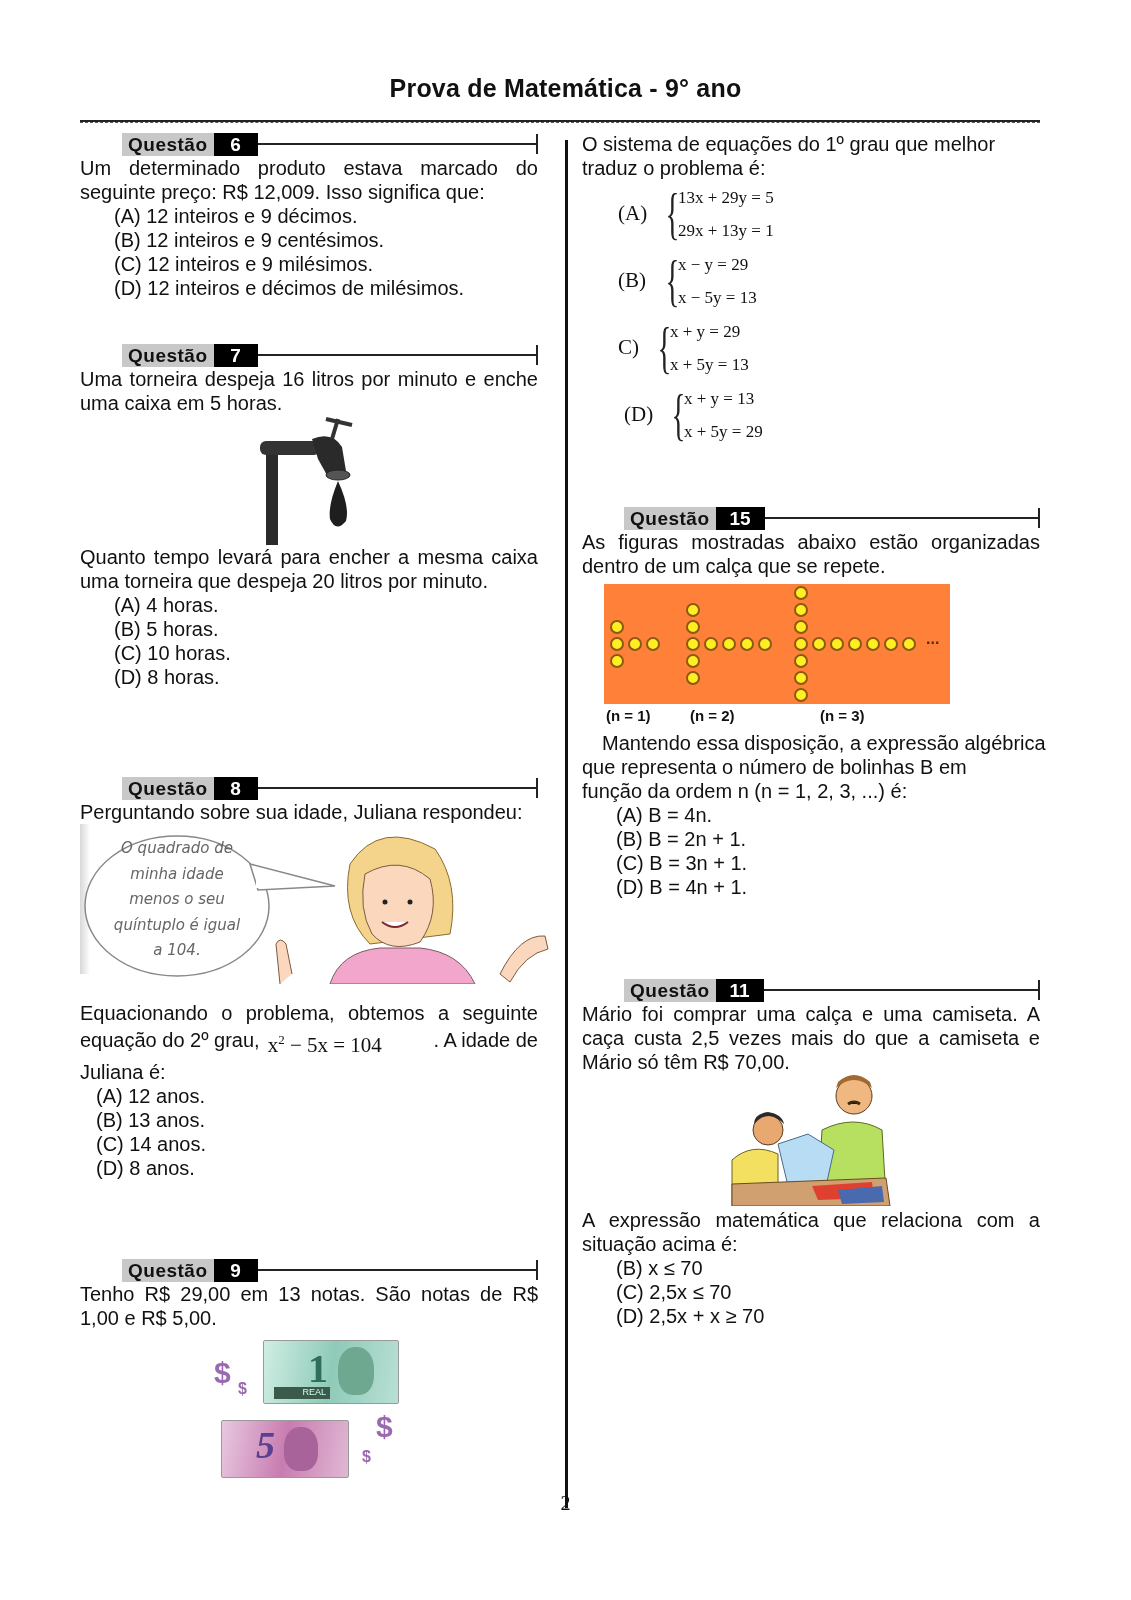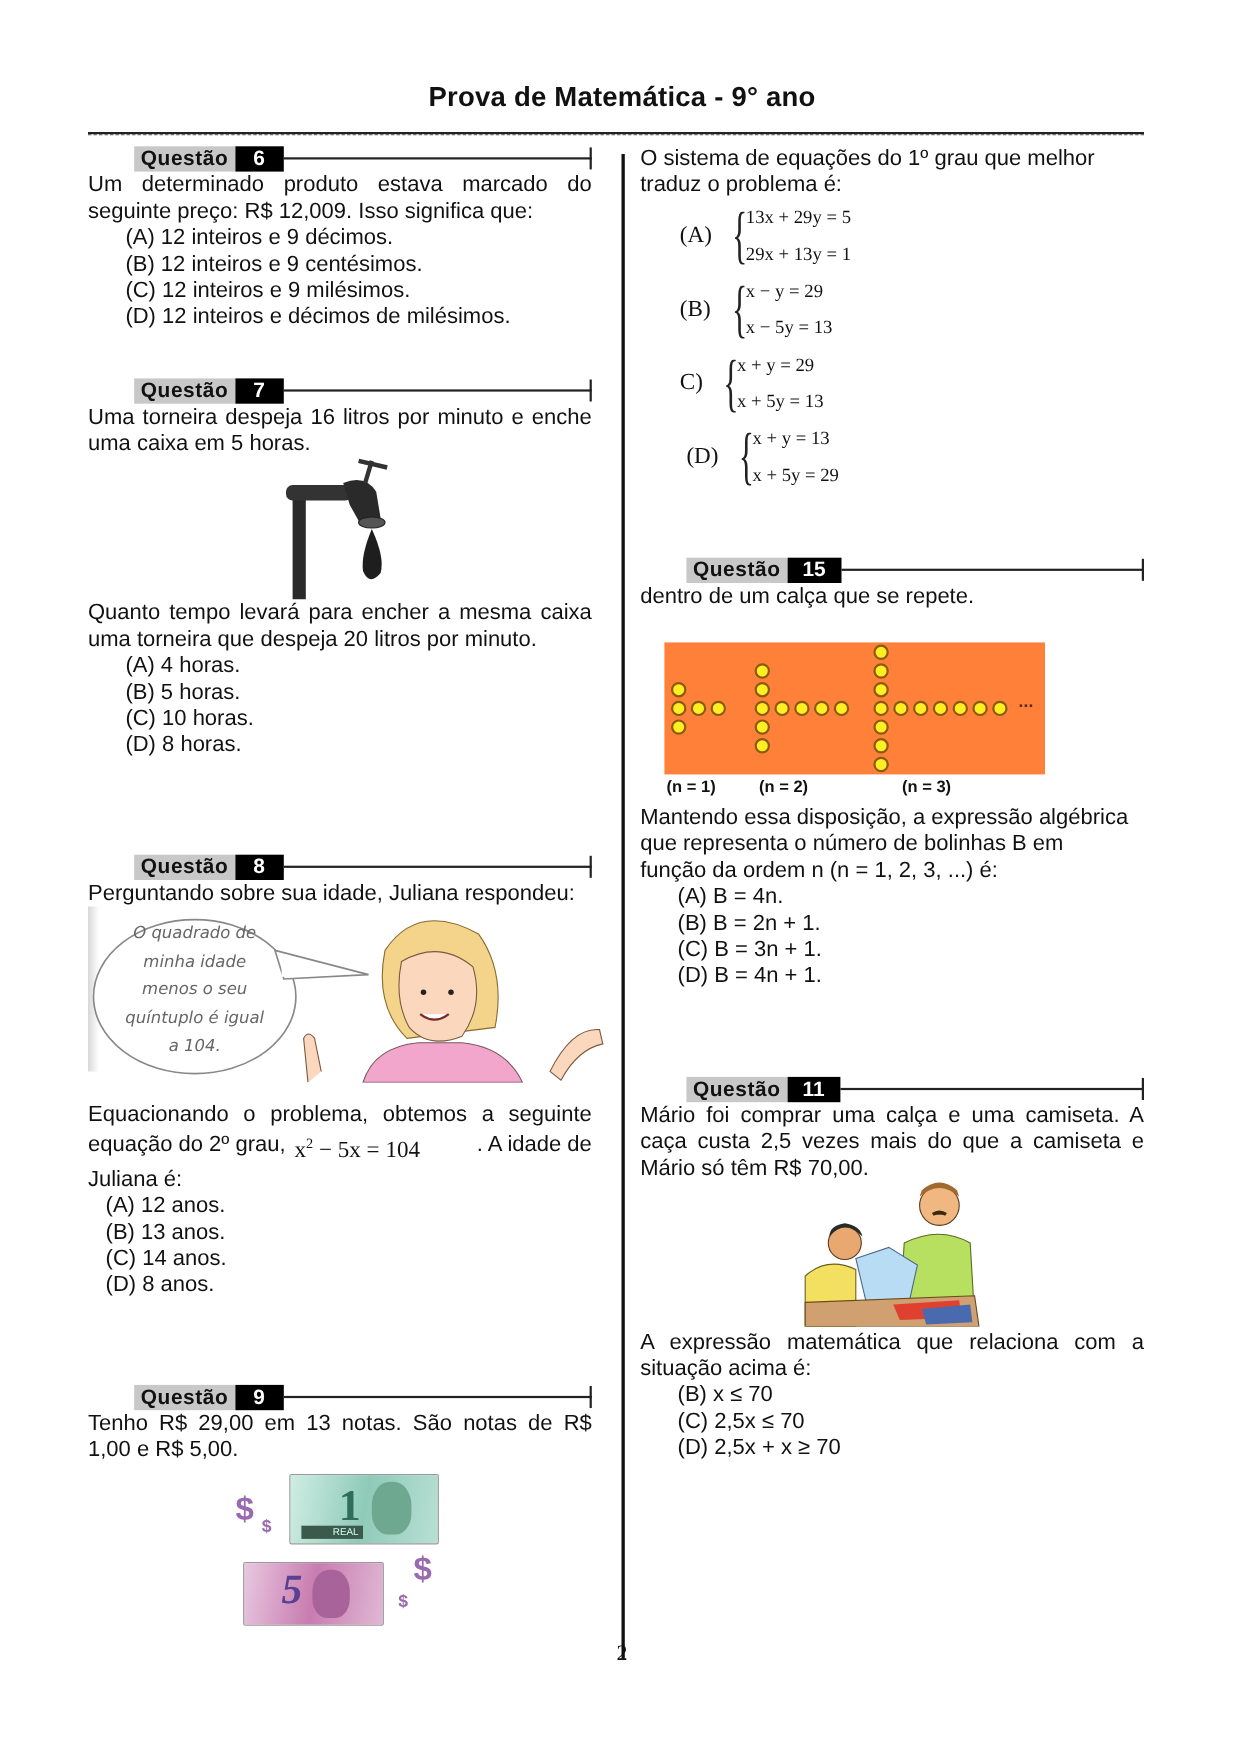--- a/index.html
+++ b/index.html
@@ -196,20 +196,21 @@
     </div>
   </div>
 </div>
 
 <div class="q" style="left:582px; top:506px; width:458px;">
   <div class="q-head" style="padding-left:42px;">
     <span class="q-label">Questão</span>
     <span class="q-num">15</span>
     <span class="q-line"></span>
   </div>
+  <div class="txt just">As figuras mostradas abaixo estão organizadas</div>
   <div class="txt">dentro de um calça que se repete.</div>
 </div>
 
 <div class="pattern" style="left:604px; top:584px; width:346px; height:120px;">
 
   <div class="dot" style="left:6px; top:36px;"></div>
   <div class="dot" style="left:6px; top:53px;"></div>
   <div class="dot" style="left:6px; top:70px;"></div>
   <div class="dot" style="left:24px; top:53px;"></div>
   <div class="dot" style="left:42px; top:53px;"></div>
@@ -237,21 +238,21 @@
   <div class="dot" style="left:262px; top:53px;"></div>
   <div class="dot" style="left:280px; top:53px;"></div>
   <div class="dot" style="left:298px; top:53px;"></div>
   <span style="position:absolute; left:322px; top:46px; color:#5a2a10; font-weight:bold; font-size:16px;">...</span>
 </div>
 <span class="n-label" style="left:606px; top:707px;">(n = 1)</span>
 <span class="n-label" style="left:690px; top:707px;">(n = 2)</span>
 <span class="n-label" style="left:820px; top:707px;">(n = 3)</span>
 
 <div class="q" style="left:582px; top:731px; width:458px;">
-  <div class="txt" style="white-space:nowrap;">Mantendo essa disposição, a expressão algébrica</div>
+  <div class="txt" style="white-space:nowrap;margin-left:20px;">Mantendo essa disposição, a expressão algébrica</div>
   <div class="txt">que representa o número de bolinhas B em</div>
   <div class="txt">função da ordem n (n = 1, 2, 3, ...) é:</div>
   <div class="opts" style="padding-left:34px;">
     <div>(A) B = 4n.</div>
     <div>(B) B = 2n + 1.</div>
     <div>(C) B = 3n + 1.</div>
     <div>(D) B = 4n + 1.</div>
   </div>
 </div>
 

